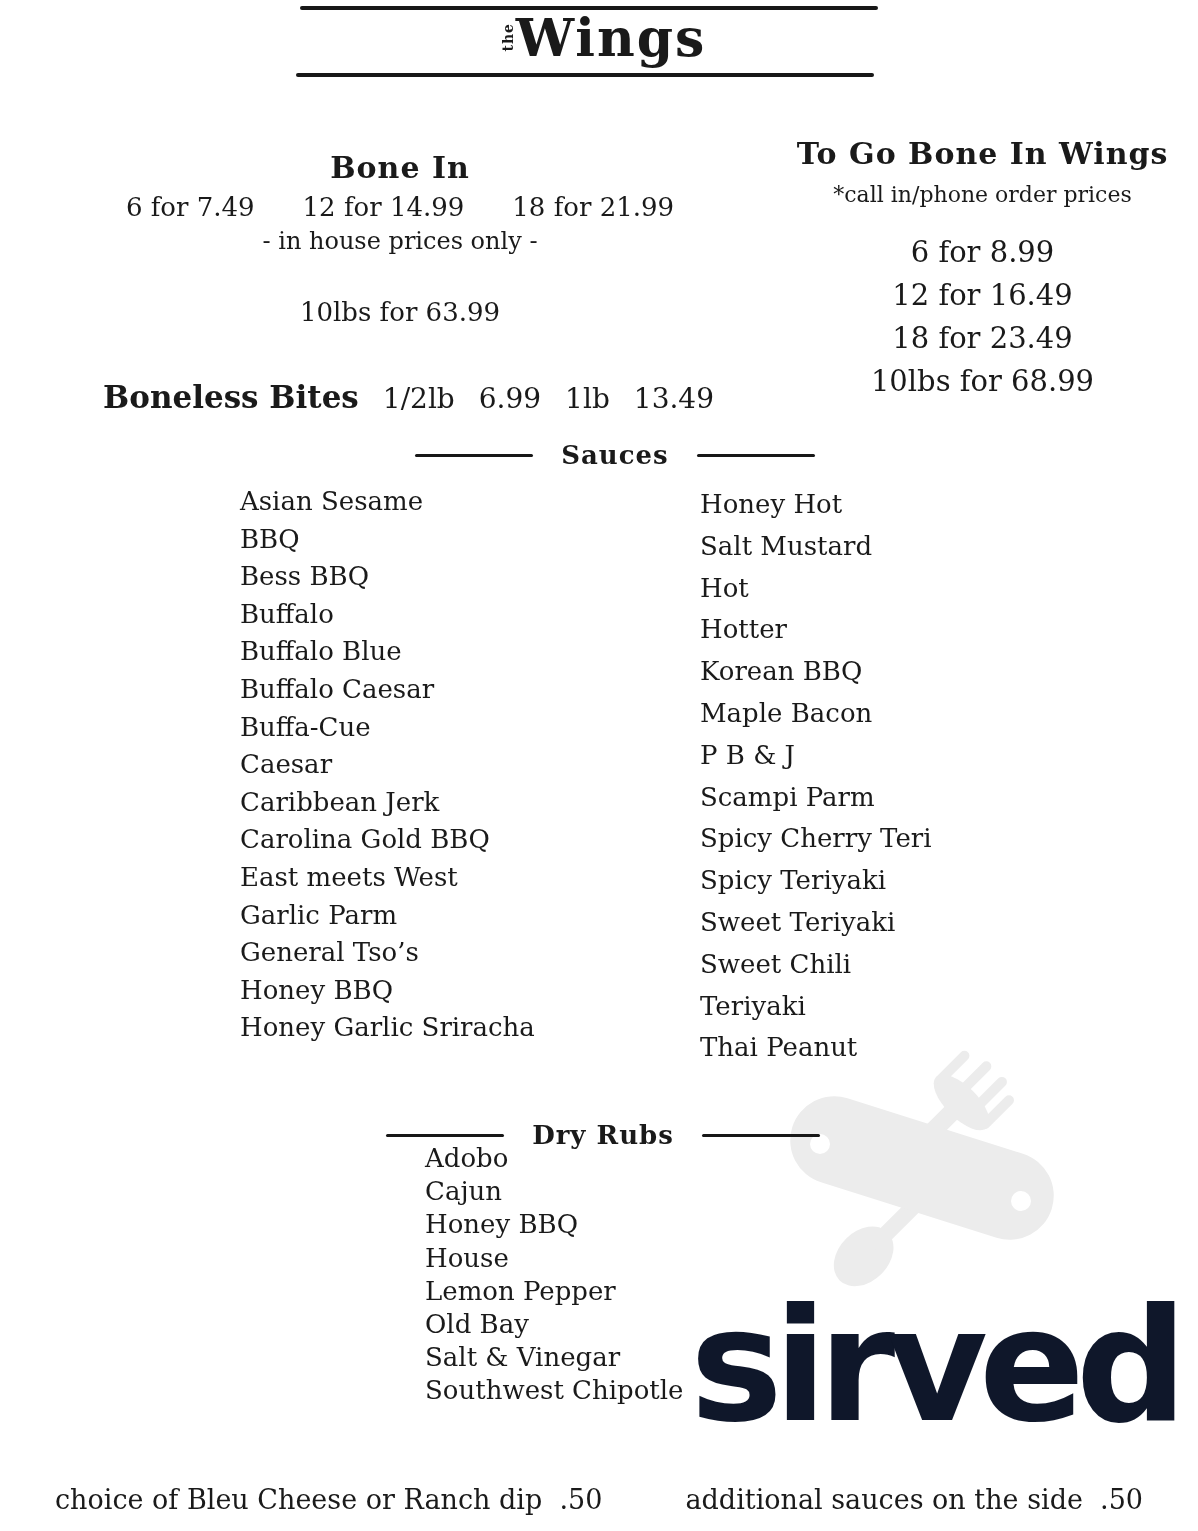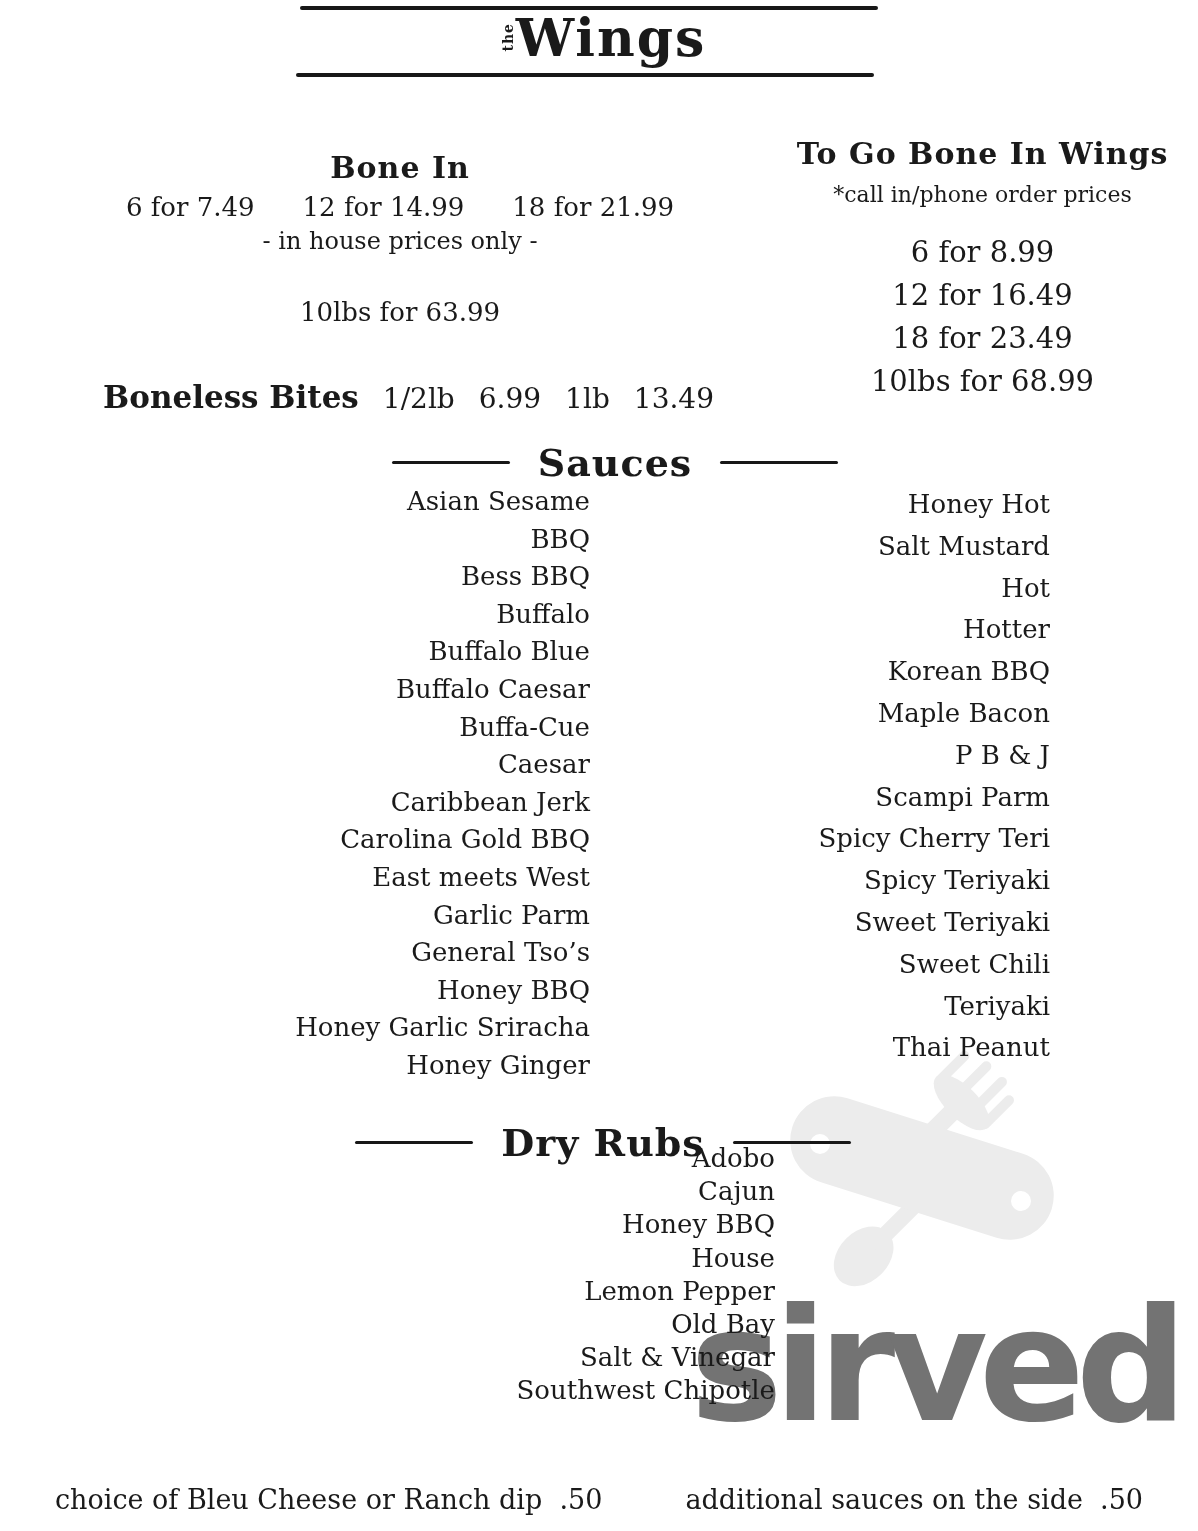--- a/index.html
+++ b/index.html
@@ -48,46 +48,46 @@
   .to-go .note { font-size:22px; margin-top:11px; }
   .to-go ul { list-style:none; margin-top:24px; }
   .to-go li { font-size:29px; line-height:43px; }
 
   
   .section-header {
     position:absolute; left:0; width:1198px;
     display:flex; justify-content:center; align-items:center; gap:28px; z-index:1;
   }
   .section-header .hline { width:118px; height:3px; background:#171717; border-radius:2px; }
-  .section-header .htext { font-size:38px; font-weight:bold; letter-spacing:1px; }
+  .section-header .htext { font-size:26px; font-weight:bold; letter-spacing:1px; }
   #sauces-header { top:440px; transform:translateX(16px); }
   #dryrubs-header { top:1120px; transform:translateX(4px); }
 
   
-  .list-col { position:absolute; text-align:right; list-style:none; }
+  .list-col { position:absolute; text-align:left; list-style:none; }
   #sauce-col-left  { left:240px; top:483px; width:350px; }
   #sauce-col-left li  { font-size:26px; line-height:37.6px; }
   #sauce-col-right { left:700px; top:484px; width:350px; }
   #sauce-col-right li { font-size:26px; line-height:41.8px; }
 
   
   #dryrub-list { left:425px; top:1142px; width:350px; }
   #dryrub-list li { font-size:26px; line-height:33.2px; }
 
   
   .footer-note { position:absolute; top:1484px; font-size:27px; white-space:pre; z-index:1; }
   #footer-left  { left:55px; }
   #footer-right { right:55px; }
 
   
   .watermark-logo { position:absolute; left:770px; top:1030px; width:300px; height:280px; z-index:0; }
   .watermark-text {
     position:absolute; left:690px; top:1288px; z-index:0;
     font-family:"DejaVu Sans","Liberation Sans",sans-serif; font-weight:bold;
-    font-size:156px; line-height:1; letter-spacing:-9px; color:#737373;
+    font-size:156px; line-height:1; letter-spacing:-9px; color:#0f172a;
   }
   section, header, footer { z-index:1; }
 </style>
 </head>
 <body>
 
 <div class="page">
 
   <svg class="watermark-logo" viewBox="0 0 300 280" xmlns="http://www.w3.org/2000/svg" fill="#ececec" aria-hidden="true">
 
@@ -167,21 +167,20 @@
       <li>Buffalo Caesar</li>
       <li>Buffa-Cue</li>
       <li>Caesar</li>
       <li>Caribbean Jerk</li>
       <li>Carolina Gold BBQ</li>
       <li>East meets West</li>
       <li>Garlic Parm</li>
       <li>General Tso’s</li>
       <li>Honey BBQ</li>
       <li>Honey Garlic Sriracha</li>
-      <li>Honey Ginger</li>
     </ul>
   <ul class="list-col" id="sauce-col-right">
       <li>Honey Hot</li>
       <li>Salt Mustard</li>
       <li>Hot</li>
       <li>Hotter</li>
       <li>Korean BBQ</li>
       <li>Maple Bacon</li>
       <li>P B &amp; J</li>
       <li>Scampi Parm</li>

